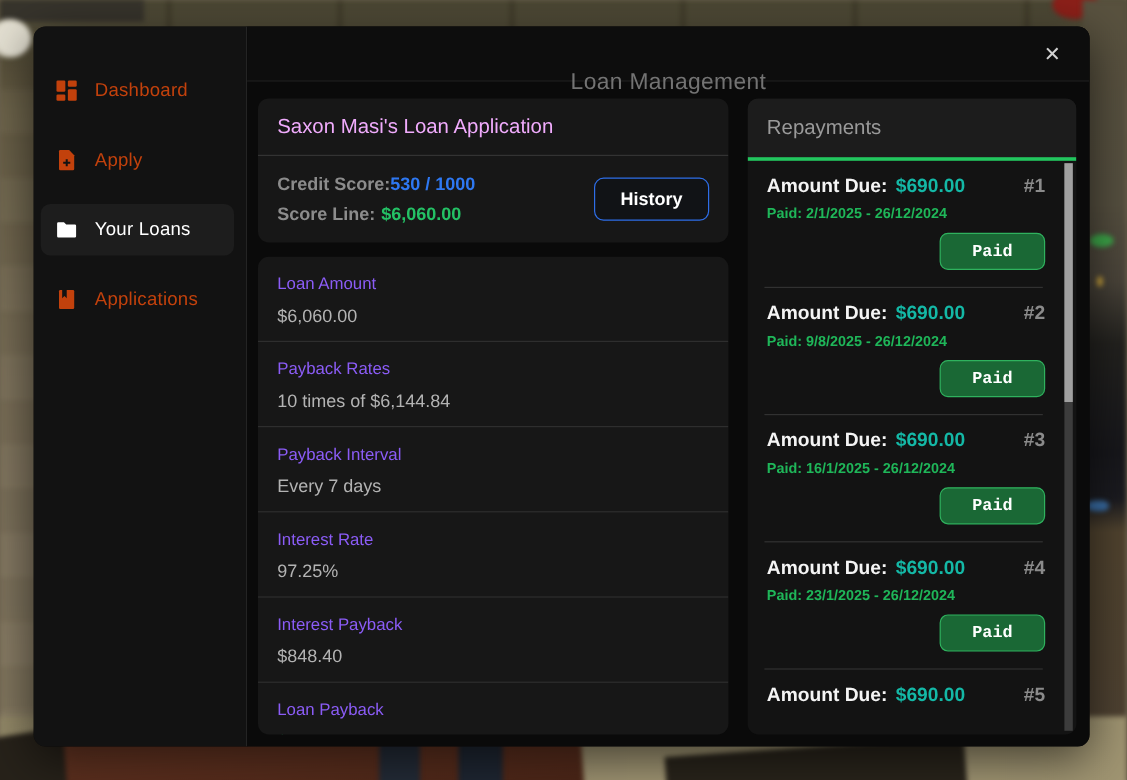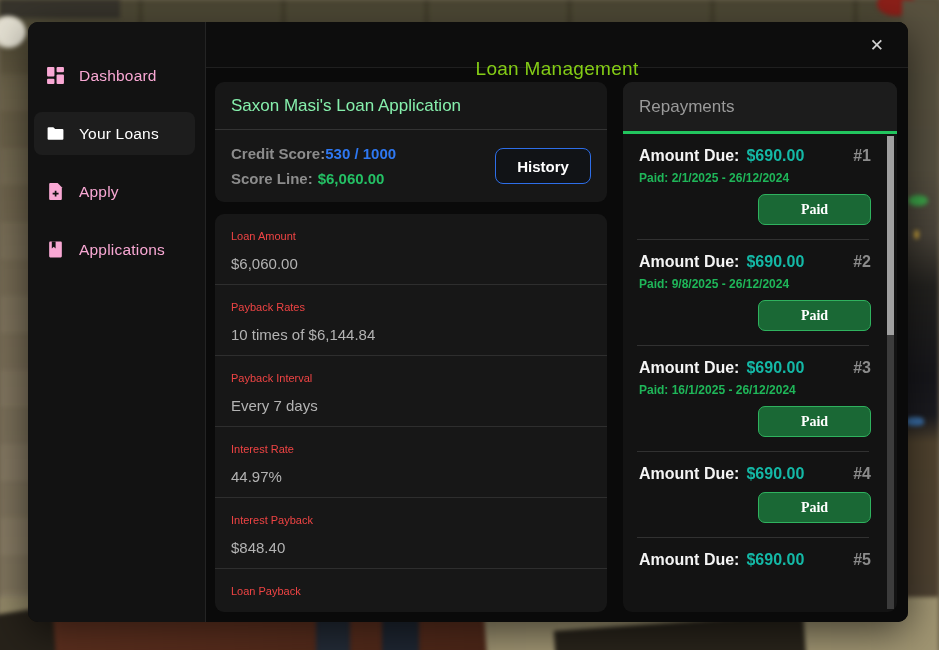--- a/index.html
+++ b/index.html
@@ -42,70 +42,70 @@
 
   
   .dialog { position:absolute; left:28px; top:22px; width:880px; height:600px;
     background:#0b0b0b; border-radius:10px; overflow:hidden; display:flex;
     box-shadow:0 10px 40px rgba(0,0,0,.6);
   }
 
   
   .sidebar { width:178px; flex:none; background:#121212; border-right:1px solid #242424; padding-top:32px; }
   .side-item { display:flex; align-items:center; gap:14px; margin:0 10px 15px 6px;
-    padding:12px 12px 12px 12px; border-radius:8px; color:#f9a8d4; font-size:15.5px; letter-spacing:.2px; }
+    padding:12px 12px 12px 12px; border-radius:8px; color:#c2410c; font-size:15.5px; letter-spacing:.2px; }
   .side-item.active { background:#1d1d1d; color:#ffffff; margin-left:6px; }
   .side-item .ico { width:19px; height:19px; flex:none; display:flex; align-items:center; justify-content:center; }
   .side-item svg { width:19px; height:19px; fill:currentColor; }
 
   
   .main { flex:1; display:flex; flex-direction:column; background:#0a0a0a; min-width:0; }
   .hdr { height:46px; flex:none; position:relative; display:flex; align-items:center; justify-content:center;
     border-bottom:1px solid #1f1f1f; background:#0d0d0d; }
-  .hdr-title { font-size:19px; color:#84cc16; font-weight:500; letter-spacing:.3px;margin-top:48px; }
+  .hdr-title { font-size:19px; color:#737373; font-weight:500; letter-spacing:.3px;margin-top:48px; }
   .close-x { position:absolute; right:20px; top:50%; transform:translateY(-50%);
     color:#d2d2d2; font-size:17px; line-height:1; padding:4px; }
 
   .content { flex:1; display:flex; gap:16px; padding:14px 11px 10px 9px; min-height:0; }
 
   .card { background:#171717; border-radius:9px; overflow:hidden; }
 
   
   .left-col { width:392px; flex:none; display:flex; flex-direction:column; gap:12px; min-height:0; }
   .app-card { flex:none; }
-  .app-title { padding:14px 16px 13px; font-size:17px; color:#86efac; border-bottom:1px solid #333333; }
+  .app-title { padding:14px 16px 13px; font-size:17px; color:#f0abfc; border-bottom:1px solid #333333; }
   .credit-body { display:flex; align-items:center; justify-content:space-between; padding:11px 16px; }
   .credit-lines { font-size:15px; font-weight:bold; color:#8c8c8c; line-height:25px; }
   .credit-lines .v-blue { color:#2e78f2; margin-left:0; }
   .credit-lines .v-green { color:#24c165; margin-left:5px; }
   .history-btn { width:96px; height:36px; background:rgba(10,14,22,.4); border:1.5px solid #2e6ee8;
     border-radius:8px; color:#ffffff; font-size:15px; font-weight:bold; font-family:inherit; }
 
   .details-card { flex:1; min-height:0; display:flex; flex-direction:column; }
   .detail-row { padding:11px 16px 10px; border-bottom:1px solid #2e2e2e; flex:1; }
   .detail-row:last-child { border-bottom:none; }
-  .detail-label { font-size:11px; color:#ef4444; line-height:23px; }
+  .detail-label { font-size:14px; color:#8b5cf6; line-height:23px; }
   .detail-value { font-size:15px; color:#b3b3b3; line-height:21px; margin-top:5px; }
   .detail-row.highlight .detail-value { color:#24c165; font-weight:bold; }
 
   
   .right-col { flex:1; min-width:0; display:flex; min-height:0; }
   .repay-card { flex:1; display:flex; flex-direction:column; background:#131313; min-height:0; }
   .repay-header { flex:none; background:#1c1c1c; padding:15px 16px 14px; font-size:17px; color:#9a9a9a;
     border-bottom:3px solid #22c55e; }
   .repay-list { flex:1; position:relative; overflow:hidden; padding-right:14px; }
   .repay-item { padding:13px 6px 14px 16px; }
   .repay-row { display:flex; align-items:baseline; }
   .amount-label { color:#f4f4f4; font-size:16px; font-weight:bold; }
   .amount-value { color:#14b8a6; font-size:16px; font-weight:bold; margin-left:7px; }
   .repay-num { margin-left:auto; margin-right:6px; color:#8b8b8b; font-size:16px; font-weight:bold; }
   .paid-info { margin-top:6px; color:#1fb659; font-size:12px; font-weight:bold; min-height:14px; }
   .btn-row { display:flex; justify-content:flex-end; margin-top:9px; padding-right:6px; }
-  .paid-btn { width:113px; height:31px; background:#1a6835; border:1.5px solid #2fb25e; border-radius:7px;
-    color:#ffffff; font-size:14px; font-weight:bold; font-family:Liberation Serif, serif; }
+  .paid-btn { width:88px; height:31px; background:#1a6835; border:1.5px solid #2fb25e; border-radius:7px;
+    color:#ffffff; font-size:14px; font-weight:bold; font-family:Liberation Mono, monospace; }
   .repay-divider { height:1px; background:rgba(255,255,255,.13); margin:0 14px 0 14px; }
 
   .scroll-track { position:absolute; top:2px; right:3px; bottom:3px; width:7px; background:#3c3c3c; }
   .scroll-thumb { position:absolute; top:0; left:0; width:100%; height:42%; background:#a0a0a0; }
 </style>
 </head>
 <body>
 
 <div class="backdrop" data-interactable="false">
   <div class="bd wall" data-interactable="false"></div>
@@ -132,36 +132,36 @@
       <span class="ico" data-interactable="false">
         <svg viewBox="0 0 18 18">
             <rect x="1" y="1" width="7" height="9" rx="1"></rect>
             <rect x="10" y="1" width="7" height="5" rx="1"></rect>
             <rect x="1" y="12" width="7" height="5" rx="1"></rect>
             <rect x="10" y="8" width="7" height="9" rx="1"></rect>
           </svg>
       </span>
       <span data-interactable="false">Dashboard</span>
     </div>
-    <div class="side-item active" data-interactable="true">
-      <span class="ico" data-interactable="false">
-        <svg viewBox="0 0 18 18">
-            <path d="M1.5 4a1 1 0 0 1 1-1h4.4l1.8 1.8h6.8a1 1 0 0 1 1 1V14a1 1 0 0 1-1 1H2.5a1 1 0 0 1-1-1z"></path>
-          </svg>
-      </span>
-      <span data-interactable="false">Your Loans</span>
-    </div>
     <div class="side-item" data-interactable="true">
       <span class="ico" data-interactable="false">
         <svg viewBox="0 0 18 18">
             <path d="M4 1h7l4 4v11a1 1 0 0 1-1 1H4a1 1 0 0 1-1-1V2a1 1 0 0 1 1-1z"></path>
             <path d="M8.3 8.2h1.6v2h2v1.6h-2v2H8.3v-2h-2v-1.6h2z" fill="#121212"></path>
           </svg>
       </span>
       <span data-interactable="false">Apply</span>
+    </div>
+    <div class="side-item active" data-interactable="true">
+      <span class="ico" data-interactable="false">
+        <svg viewBox="0 0 18 18">
+            <path d="M1.5 4a1 1 0 0 1 1-1h4.4l1.8 1.8h6.8a1 1 0 0 1 1 1V14a1 1 0 0 1-1 1H2.5a1 1 0 0 1-1-1z"></path>
+          </svg>
+      </span>
+      <span data-interactable="false">Your Loans</span>
     </div>
     <div class="side-item" data-interactable="true">
       <span class="ico" data-interactable="false">
         <svg viewBox="0 0 18 18">
             <path d="M4 1.5h10a1 1 0 0 1 1 1v13a1 1 0 0 1-1 1H4a1 1 0 0 1-1-1v-13a1 1 0 0 1 1-1z"></path>
             <path d="M5.5 1.5h3.6V8L7.3 6.4 5.5 8z" fill="#121212"></path>
           </svg>
       </span>
       <span data-interactable="false">Applications</span>
     </div>
@@ -196,21 +196,21 @@
           <div class="detail-row" data-interactable="false">
             <div class="detail-label" data-interactable="false">Payback Rates</div>
             <div class="detail-value" data-interactable="false">10 times of $6,144.84</div>
           </div>
           <div class="detail-row" data-interactable="false">
             <div class="detail-label" data-interactable="false">Payback Interval</div>
             <div class="detail-value" data-interactable="false">Every 7 days</div>
           </div>
           <div class="detail-row" data-interactable="false">
             <div class="detail-label" data-interactable="false">Interest Rate</div>
-            <div class="detail-value" data-interactable="false">44.97%</div>
+            <div class="detail-value" data-interactable="false">97.25%</div>
           </div>
           <div class="detail-row" data-interactable="false">
             <div class="detail-label" data-interactable="false">Interest Payback</div>
             <div class="detail-value" data-interactable="false">$848.40</div>
           </div>
           <div class="detail-row highlight" data-interactable="false">
             <div class="detail-label" data-interactable="false">Loan Payback</div>
             <div class="detail-value" data-interactable="false">$6,908.40</div>
           </div>
         </div>
@@ -260,20 +260,21 @@
                 </div>
             </div>
             <div class="repay-divider" data-interactable="false"></div>
 
             <div class="repay-item" data-interactable="false">
               <div class="repay-row">
                 <span class="amount-label" data-interactable="false">Amount Due:</span>
                 <span class="amount-value" data-interactable="false">$690.00</span>
                 <span class="repay-num" data-interactable="false">#4</span>
               </div>
+              <div class="paid-info" data-interactable="false">Paid: 23/1/2025 - 26/12/2024</div>
               <div class="btn-row">
                   <button class="paid-btn" data-interactable="true">Paid</button>
                 </div>
             </div>
             <div class="repay-divider" data-interactable="false"></div>
 
             <div class="repay-item" data-interactable="false">
               <div class="repay-row">
                 <span class="amount-label" data-interactable="false">Amount Due:</span>
                 <span class="amount-value" data-interactable="false">$690.00</span>

